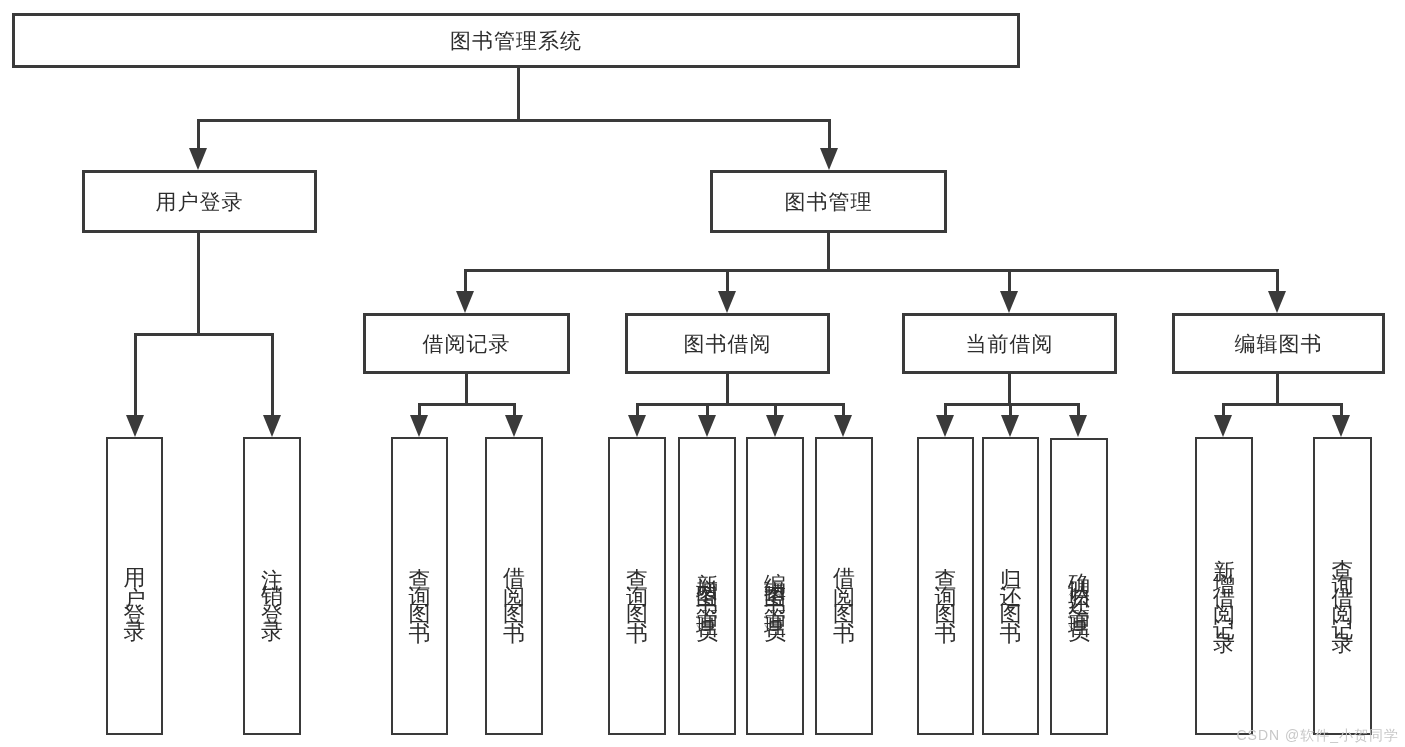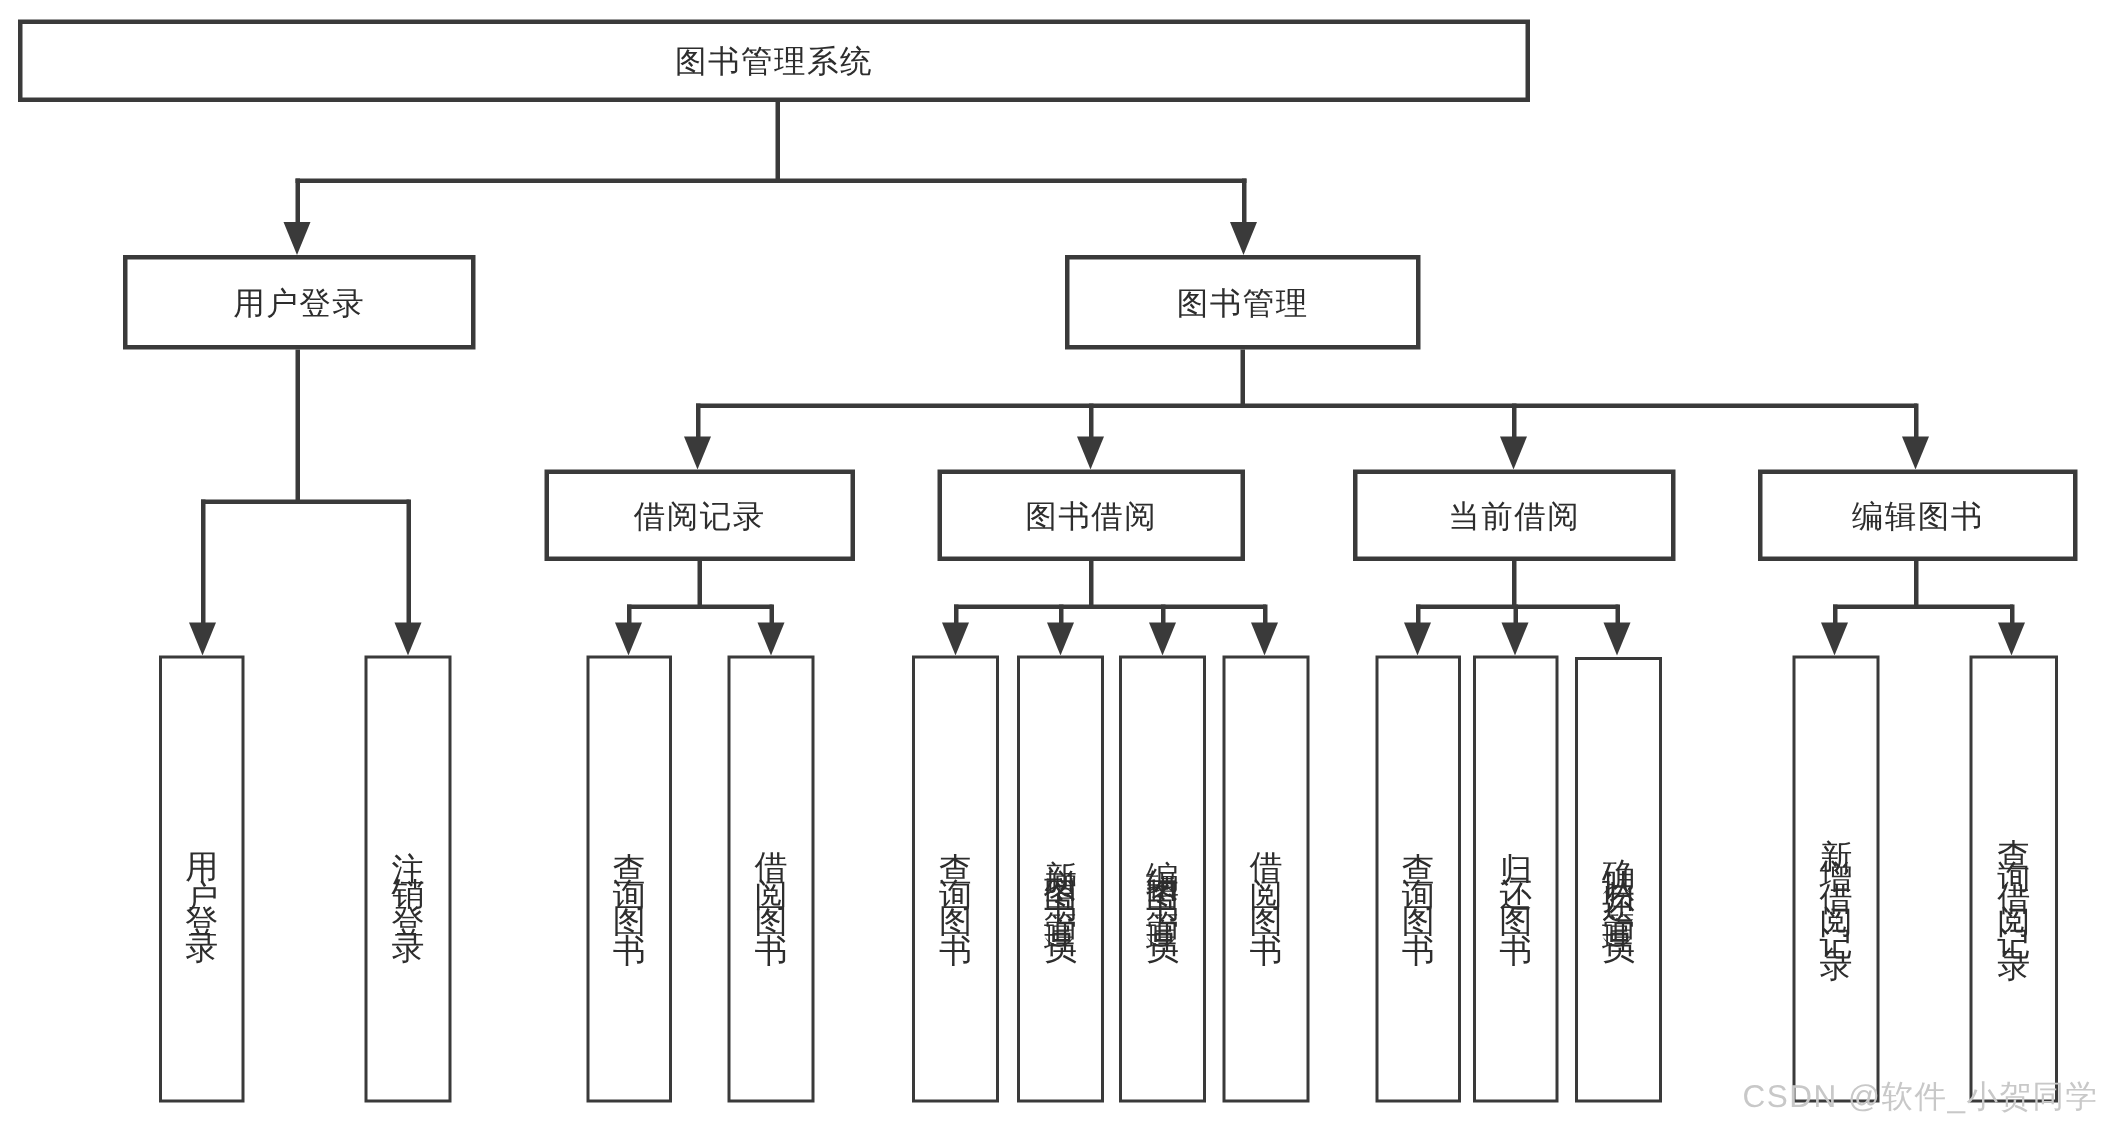--- a/index.html
+++ b/index.html
@@ -37,21 +37,21 @@
     position: absolute;
     width: 0; height: 0;
     border-left: 9px solid transparent;
     border-right: 9px solid transparent;
     border-top: 22px solid #3a3a3a;
   }
   .watermark {
     position: absolute;
     right: 6px;
     bottom: 2px;
-    font-size: 21px;
+    font-size: 14px;
     letter-spacing: 1px;
     color: #c8c8c8;
     z-index: 10;
     white-space: nowrap;
   }
 </style>
 </head>
 <body>
 
 <div class="canvas">

